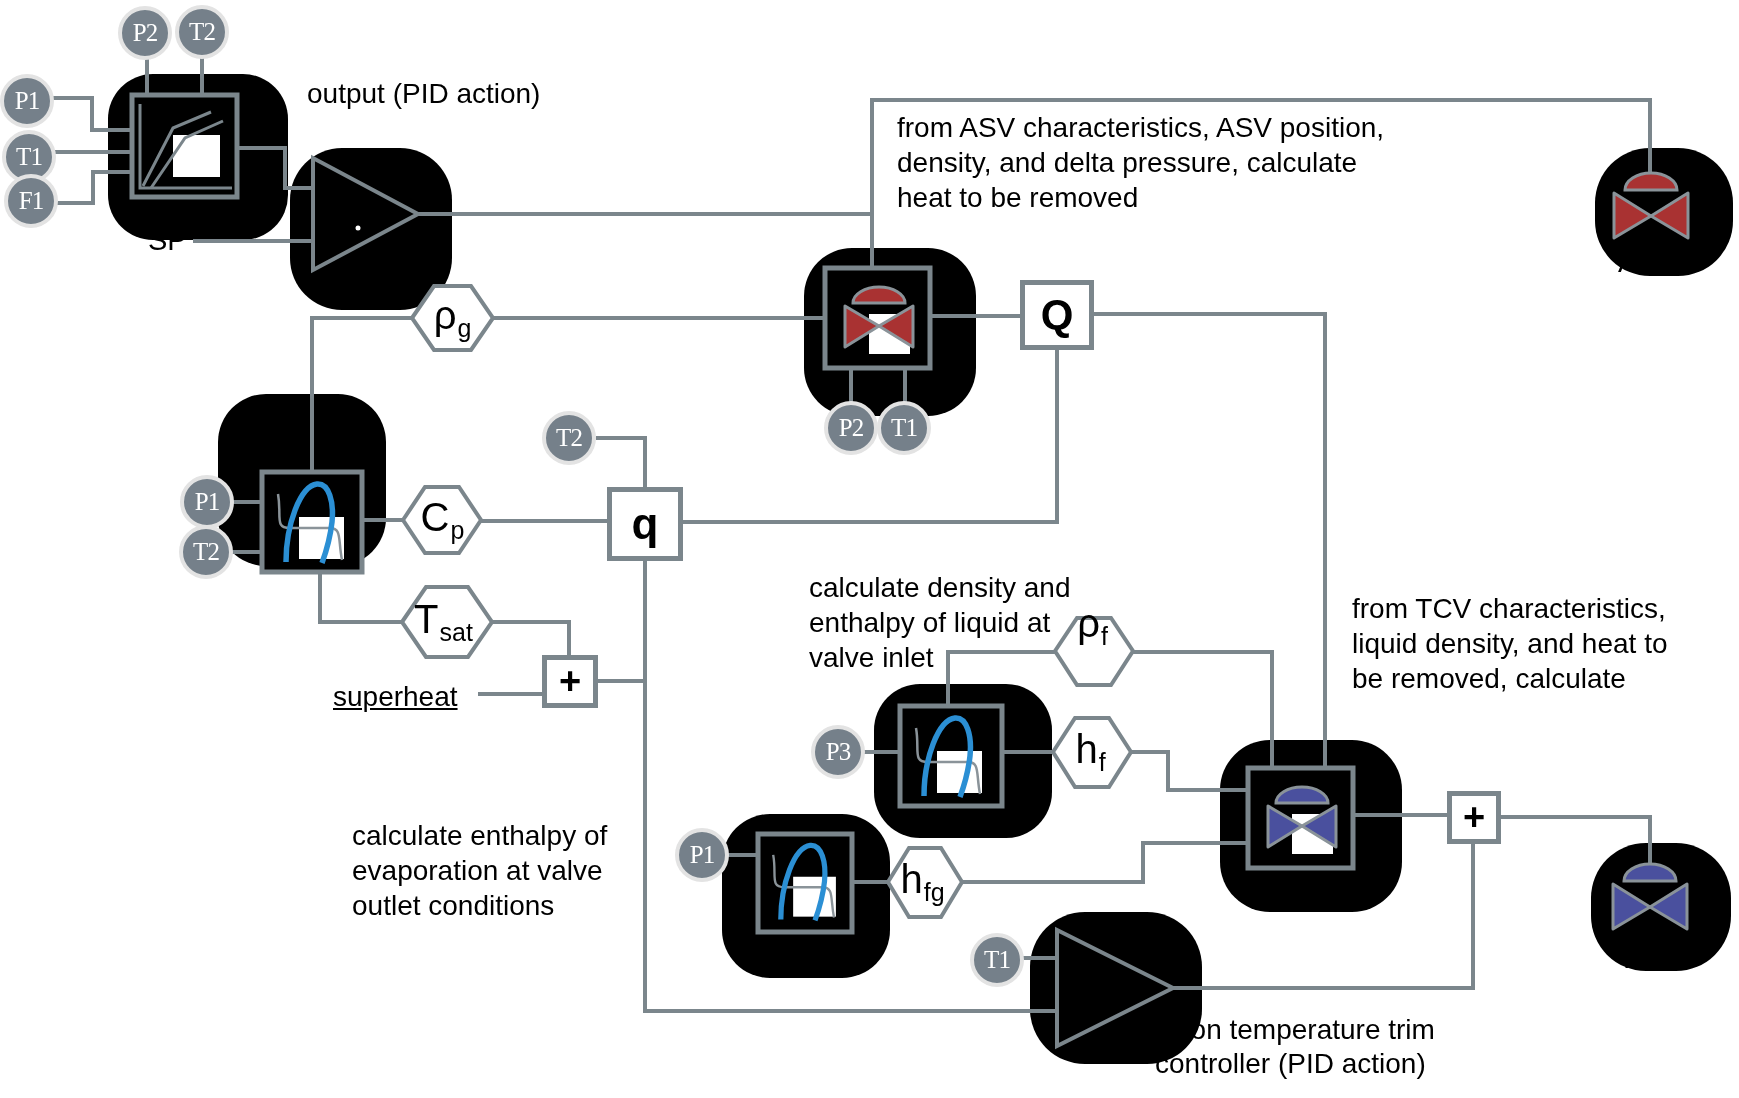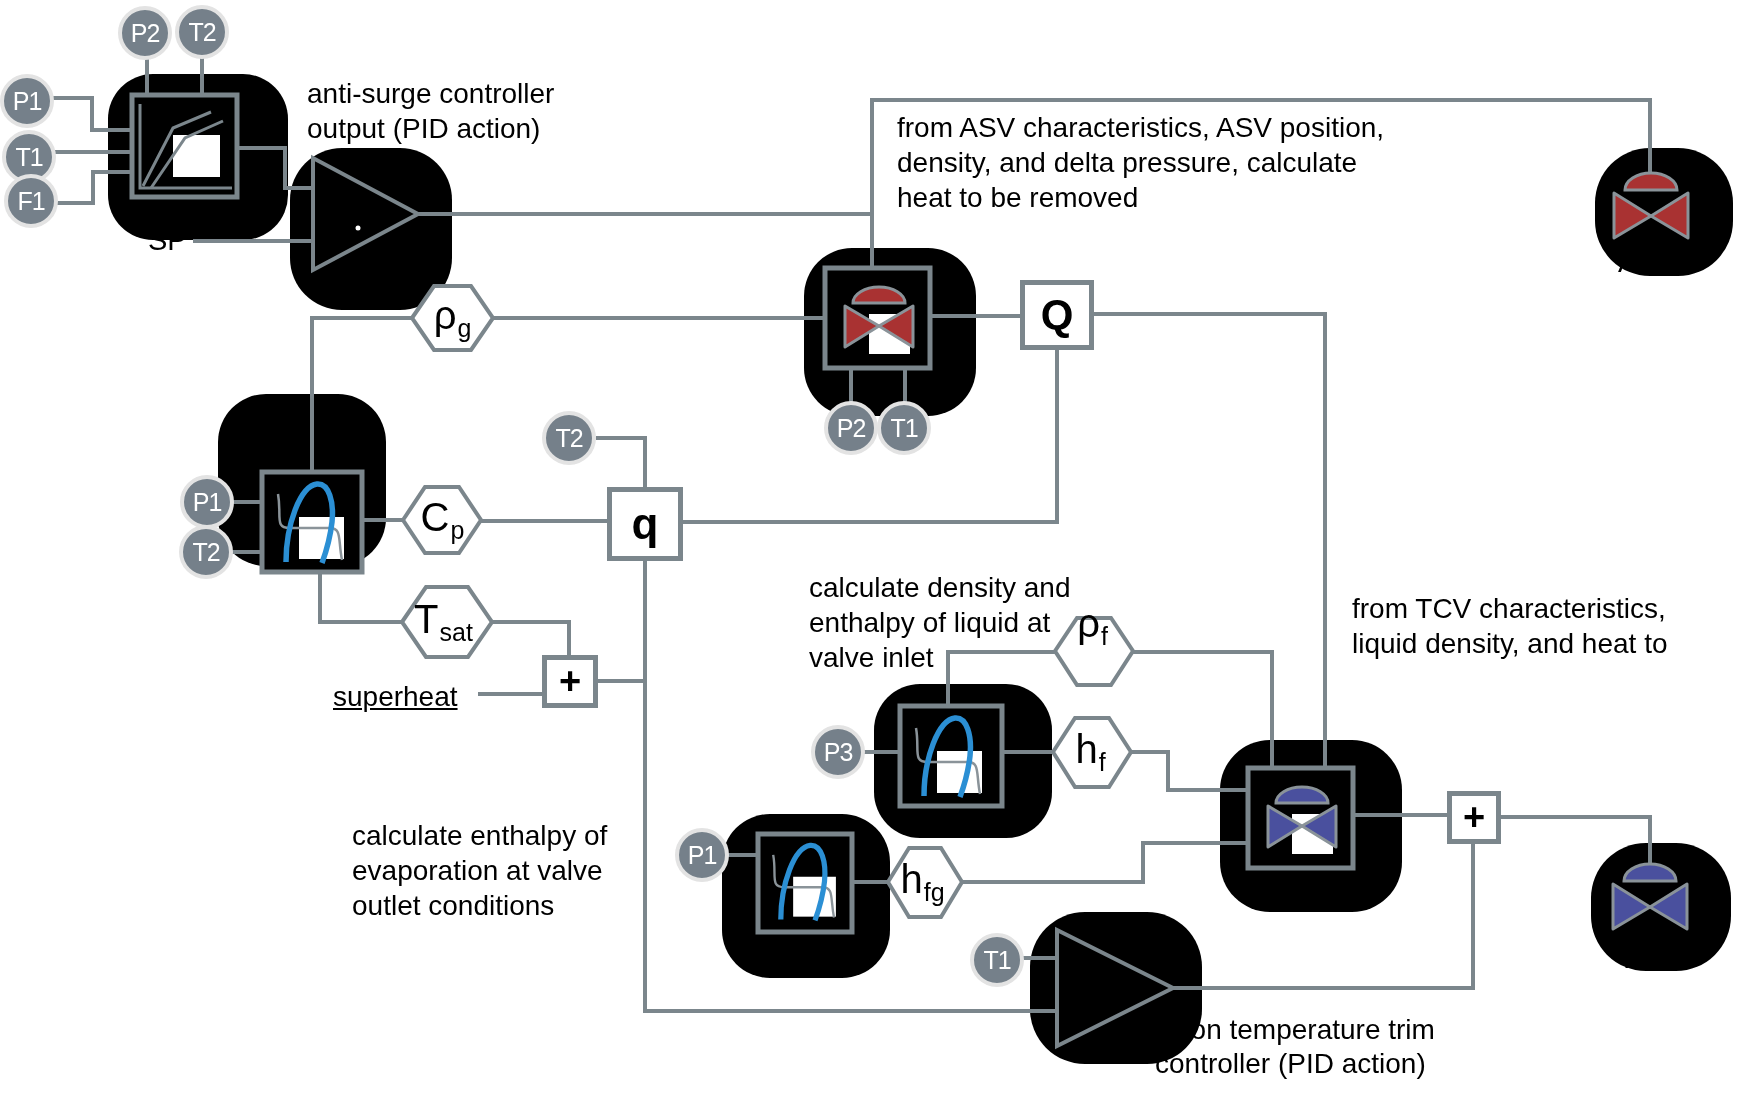--- a/index.html
+++ b/index.html
@@ -5,21 +5,21 @@
   html,body{margin:0;padding:0;background:#fff;}
   #diagram{position:relative;width:1739px;height:1098px;background:#fff;overflow:hidden;
            font-family:"Liberation Sans","DejaVu Sans",sans-serif;color:#000;}
   .layer{position:absolute;inset:0;}
   .layer-occ{z-index:1;}
   #wires{position:absolute;inset:0;z-index:2;}
   .layer-top{z-index:3;}
   .note{position:absolute;font-size:28px;line-height:35px;white-space:nowrap;color:#000;}
   .tag{position:absolute;width:54px;height:54px;border-radius:50%;background:#75808a;
        border:4px solid #e3e3e3;box-sizing:border-box;display:flex;align-items:center;
-       justify-content:center;color:#fff;font-size:25px;letter-spacing:-1px;}
+       justify-content:center;color:#fff;font-size:25px;letter-spacing:-1px;font-family:Liberation Serif, serif;}
   .nodebox{position:absolute;background:#fff;border:5px solid #7b868c;box-sizing:border-box;
        display:flex;align-items:center;justify-content:center;font-weight:bold;color:#000;}
   .hex-label{position:absolute;transform:translate(-50%,-54%);white-space:nowrap;color:#000;}
   .hex-label .m{font-size:40px;}
   .hex-label sub{font-size:25px;position:relative;top:4px;left:1px;}
   .occ-label{position:absolute;font-size:29px;color:#000;white-space:nowrap;}
 </style>
 </head>
 <body>
 
@@ -194,38 +194,38 @@
     <div class="nodebox" style="left:1447px;top:791px;width:54px;height:53px;font-size:38px;">+</div>
 
     <div class="hex-label" style="left:452px;top:318px;"><span class="m">ρ</span><sub>g</sub></div>
     <div class="hex-label" style="left:442px;top:520px;"><span class="m">C</span><sub>p</sub></div>
     <div class="hex-label" style="left:443px;top:622px;"><span class="m">T</span><sub>sat</sub></div>
     <div class="hex-label" style="left:1092px;top:626px;"><span class="m">ρ</span><sub>f</sub></div>
     <div class="hex-label" style="left:1090px;top:752px;"><span class="m">h</span><sub>f</sub></div>
     <div class="hex-label" style="left:922px;top:882px;text-align:center;"><span class="m">h</span><sub>fg</sub></div>
 
     <div class="note" style="left:307px;top:76px;">
-      <div>anti-surge controller</div>
       <div>output (PID action)</div>
     </div>
     <div class="note" style="left:897px;top:110px;">
       <div>from ASV characteristics, ASV position,</div>
       <div>density, and delta pressure, calculate</div>
       <div>heat to be removed</div>
     </div>
     <div class="note" style="left:765px;top:570px;margin-left:44px;">
       <div>calculate density and</div>
       <div>enthalpy of liquid at</div>
       <div>valve inlet</div>
     </div>
     <div class="note" style="left:352px;top:818px;">
       <div>calculate enthalpy of</div>
       <div>evaporation at valve</div>
       <div>outlet conditions</div>
     </div>
     <div class="note" style="left:1352px;top:591px;">
       <div>from TCV characteristics,</div>
       <div>liquid density, and heat to</div>
+      <div>be removed, calculate</div>
     </div>
     <div class="note" style="left:1155px;top:1046px;">controller (PID action)</div>
     <div class="note" style="left:333px;top:679px;text-decoration:underline;">superheat</div>
   </div>
 </div>
 
 </body></html>

